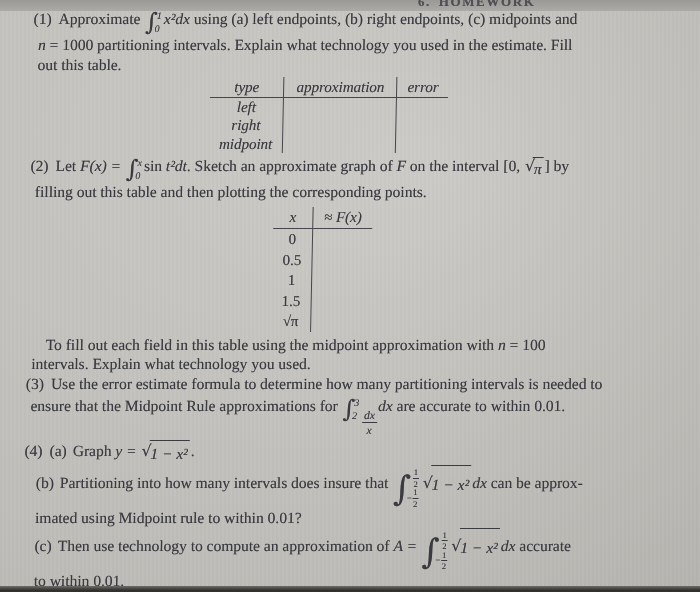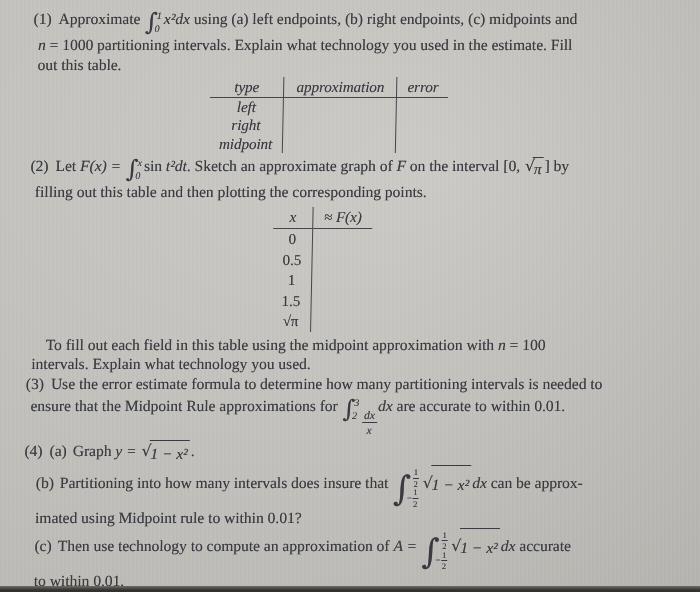--- a/index.html
+++ b/index.html
@@ -90,20 +90,23 @@
   .t2 thead th{border-bottom:1.2px solid #45464b;height:22px;}
   .t2 .c1{border-right:1.2px solid #45464b;min-width:38px;}
   .t2 .c2{min-width:60px;font-style:italic;}
   .sp-above{margin-top:3px;}
 </style>
 </head>
 <body>
 
 <div class="page">
 
+  <div class="runhead">
+    <span class="rh-text">6. HOMEWORK</span>
+  </div>
 
   <div class="content">
 
     <div>
       <div class="line"><span class="lbl">(1)</span><span>Approximate</span>
         <span class="int">
             <span class="sgn">∫</span>
             <span class="lims">
               <span class="u">1</span>
               <span class="l">0</span>

